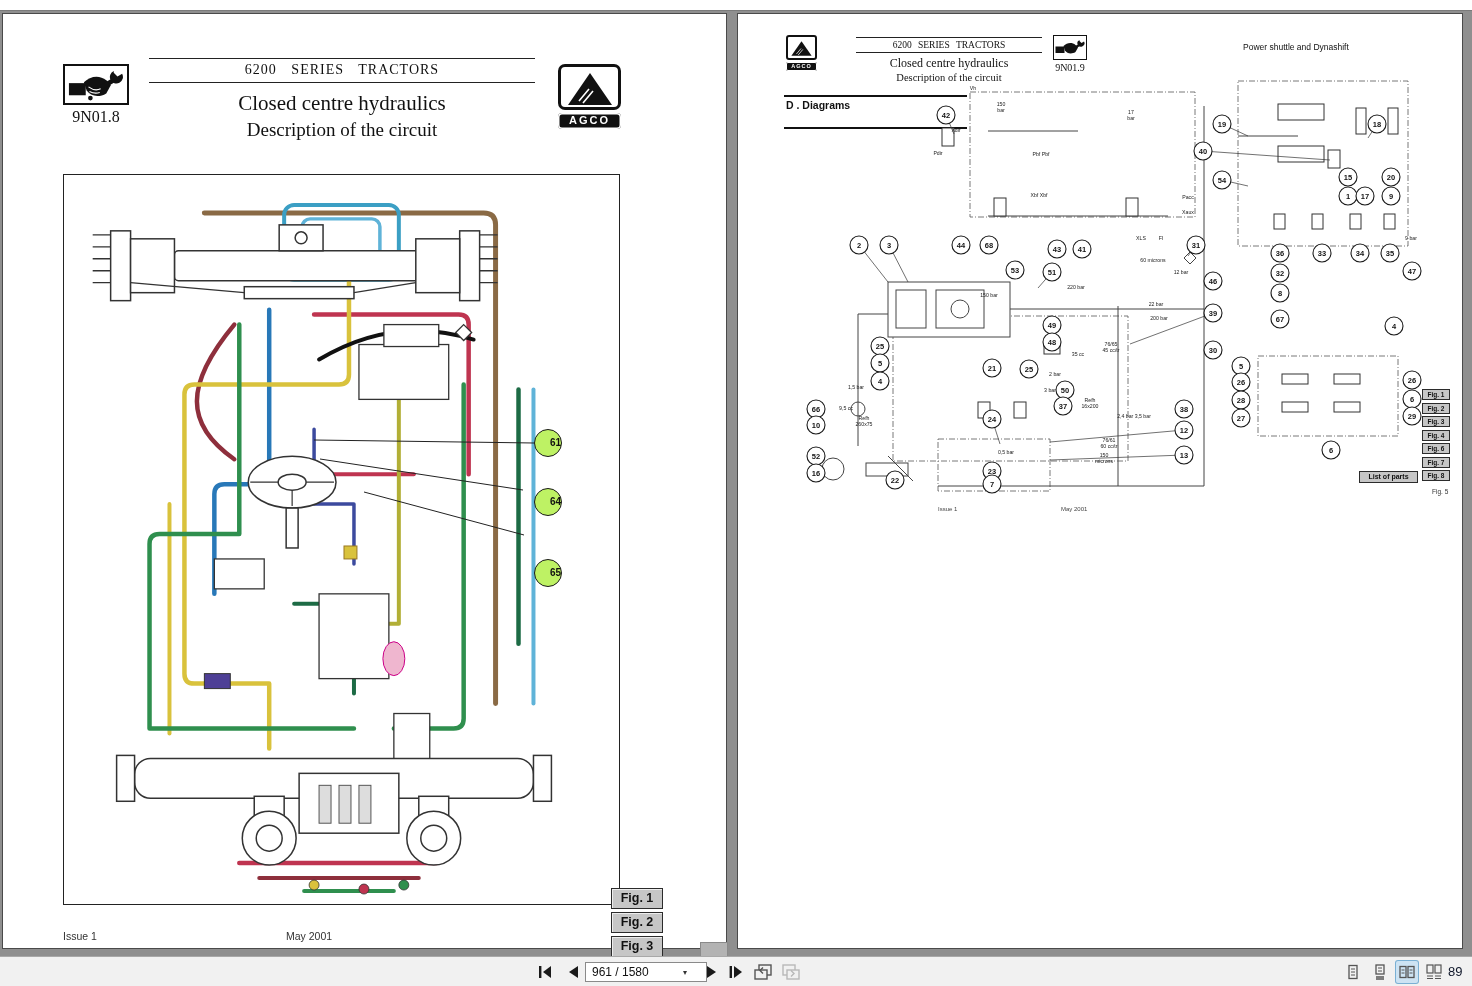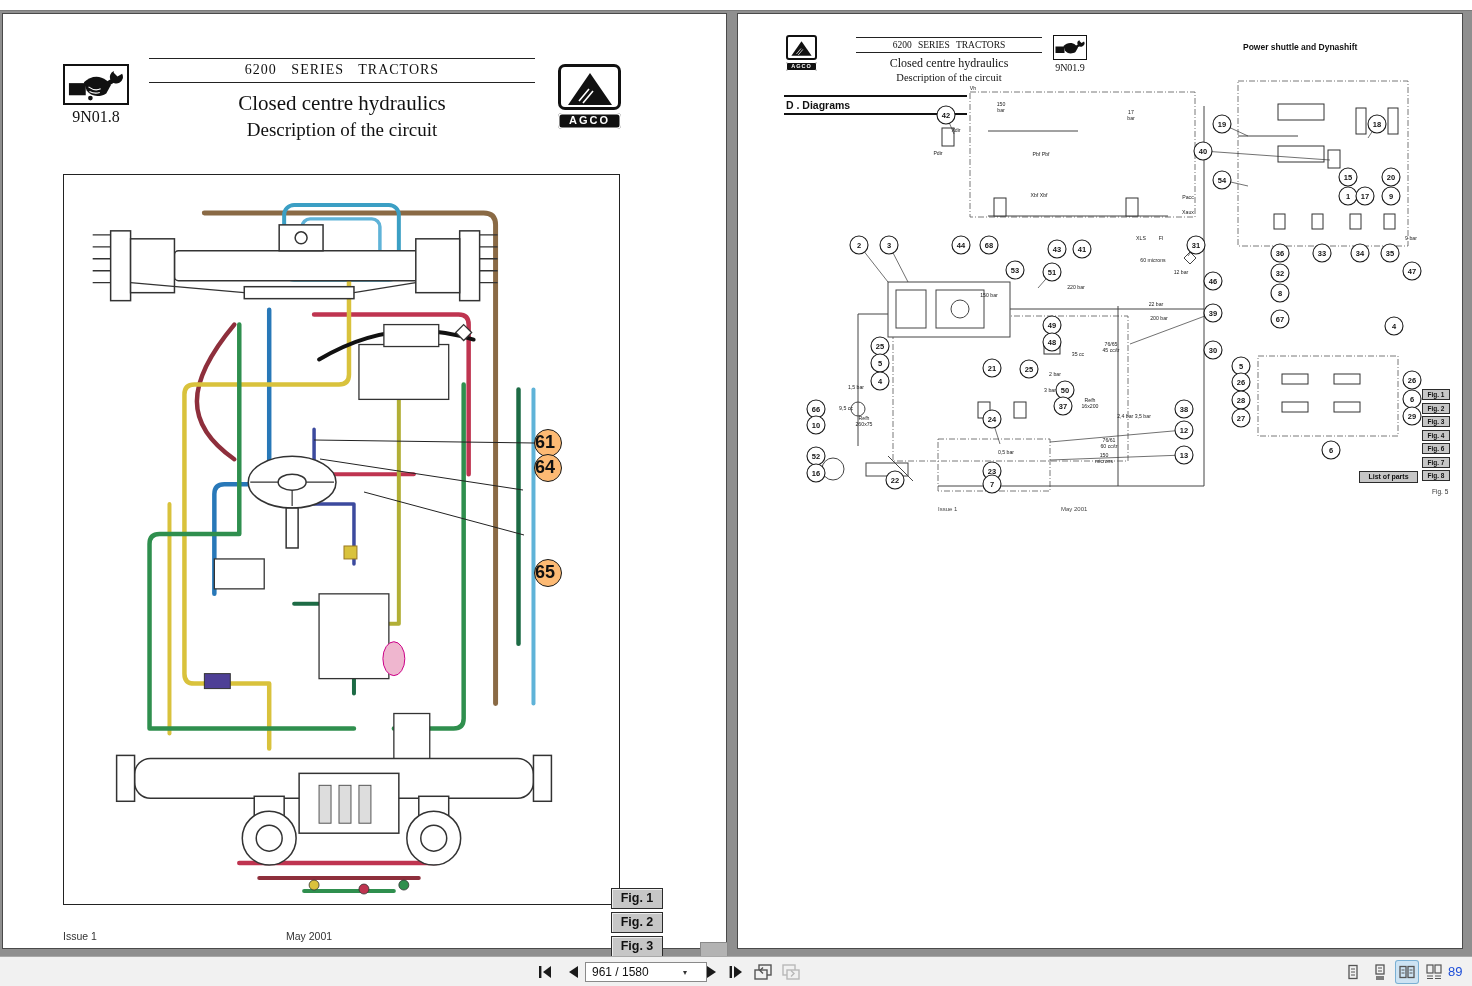--- a/index.html
+++ b/index.html
@@ -38,43 +38,43 @@
               border:1.5px solid #222; background:#fff; }
   .lp-figtitle { position:absolute; left:0; top:6px; width:100%; text-align:center;
                  font-weight:bold; font-size:11.5px; color:#111; }
   .fig-col { position:absolute; left:547px; top:713px; width:52px; }
   .fig-btn { width:52px; height:21px; margin-bottom:3px; background:#c6c6c6;
              border:1.5px solid #2b2b2b; box-shadow:inset 1px 1px 0 #ededed;
              font-weight:bold; font-size:12.5px; text-align:center; line-height:18px; color:#111; }
   .lp-footer-l { position:absolute; left:60px; top:916px; font-size:10.5px; color:#333; }
   .lp-footer-r { position:absolute; left:283px; top:916px; font-size:10.5px; color:#333; }
   .callout { position:absolute; width:28px; height:28px; border:1.6px solid #1a1a1a; border-radius:50%;
-             background:#fdba74; font-weight:bold; font-size:18px; text-align:left; line-height:25px; color:#111; }
+             background:#bef264; font-weight:bold; font-size:10px; text-align:right; line-height:25px; color:#111; }
   .lp-overlay { position:absolute; left:0; top:0; width:725px; height:936px; pointer-events:none; }
 
   
   .rp-agco-box { position:absolute; left:48px; top:21px; width:31px; height:25px;
                  border:2px solid #111; border-radius:3px; background:#fff;
                  display:flex; align-items:flex-end; justify-content:center; }
   .rp-agco-bar { position:absolute; left:48px; top:48px; width:31px; height:9px; background:#111;
                  border-radius:2px; color:#fff; font-weight:bold; font-size:5.5px; letter-spacing:1px;
                  text-align:center; line-height:9px; box-shadow:inset 0 0 0 1px #fff; }
   .rp-titleblock { position:absolute; left:118px; top:23px; width:186px; text-align:center;
                    font-family:"Liberation Serif", serif; color:#111; }
   .rp-rule { border-top:1px solid #222; }
   .rp-series { font-size:9.5px; word-spacing:4px; padding:2px 0; }
   .rp-big1 { font-size:12px; margin-top:3px; }
   .rp-big2 { font-size:10.5px; margin-top:1px; }
   .rp-handbox { position:absolute; left:315px; top:21px; width:34px; height:25px;
                 border:1.5px solid #111; background:#fff; display:flex; align-items:center; justify-content:center; }
   .rp-code { position:absolute; left:311px; top:48px; width:42px; text-align:center;
              font-family:"Liberation Serif", serif; font-size:10px; color:#111; }
-  .rp-corner { position:absolute; left:505px; top:28px; font-weight:bold; font-size:8.5px; color:#111; }
+  .rp-corner { position:absolute; left:505px; top:28px; font-weight:normal; font-size:8.5px; color:#111; }
   .rp-dhead { position:absolute; left:46px; top:81px; width:183px;
-              border-top:2px solid #111; border-bottom:2px solid #111; padding:2px 2px 2px 2px;
+              border-top:2px solid #111; border-bottom:2px solid #111; padding:2px 2px 16px 2px;
               font-weight:bold; font-size:10.5px; color:#111; }
   .rp-schem { position:absolute; left:0; top:62px; width:727px; height:458px; }
   .co-c { fill:#fff; stroke:#1a1a1a; stroke-width:1.1; }
   .co-t { font:bold 7.5px "Liberation Sans",sans-serif; text-anchor:middle; fill:#111; }
   .lb-t { font:5.2px "Liberation Sans",sans-serif; text-anchor:middle; fill:#222; }
   .fig-col-sm { position:absolute; left:684px; top:375px; width:28px; }
   .fig-btn-sm { width:28px; height:11px; margin-bottom:2.5px; background:#c6c6c6;
                 border:1px solid #2b2b2b; font-weight:bold; font-size:6.5px;
                 text-align:center; line-height:9px; color:#111; }
   .lop-btn-sm { position:absolute; left:621px; top:457px; width:59px; height:12px; background:#c6c6c6;
@@ -90,21 +90,21 @@
   .tb-btn { position:absolute; top:3px; width:22px; height:24px; display:flex;
             align-items:center; justify-content:center; cursor:default; }
   .page-box { position:absolute; left:585px; top:5px; width:122px; height:20px;
               background:#fff; border:1px solid #8a8a8a; display:flex; align-items:center; }
   .page-input { border:none; outline:none; width:92px; font-size:12px; padding-left:6px;
                 font-family:"Liberation Sans",sans-serif; color:#111; background:transparent; }
   .page-caret { width:14px; font-size:8px; color:#333; text-align:center; }
   .layout-btn { position:absolute; top:4px; width:22px; height:22px; display:flex;
                 align-items:center; justify-content:center; border-radius:2px; }
   .layout-btn.selected { background:#cde3f3; box-shadow:0 0 0 1px #7ab0d4; }
-  .zoom-label { position:absolute; left:1448px; top:7px; font-size:13px; color:#1d4ed8; }
+  .zoom-label { position:absolute; left:1448px; top:7px; font-size:13px; color:#0f172a; }
 </style>
 </head>
 <body>
 
 <div class="viewer">
   <div class="doc-area">
 
     <div class="page page-left">
       <div class="lp-handbox">
         <svg width="56" height="34" viewBox="0 0 60 36">
@@ -231,21 +231,21 @@
 
       </div>
 
       <svg class="lp-overlay">
         <line x1="311" y1="426" x2="531" y2="429" stroke="#222" stroke-width="1"></line>
         <line x1="317" y1="445" x2="520" y2="476" stroke="#222" stroke-width="1"></line>
         <line x1="361" y1="478" x2="521" y2="521" stroke="#222" stroke-width="1"></line>
       </svg>
       <div>
           <div class="callout" style="left: 531px; top: 415px;">61</div>
-          <div class="callout" style="left: 531px; top: 440px;">64</div>
+          <div class="callout" style="left: 531px; top: 474px;">64</div>
           <div class="callout" style="left: 531px; top: 507px; margin-top: 38px;">65</div>
         </div>
 
       <div class="lp-footer-l">Issue 1</div>
       <div class="lp-footer-r">May 2001</div>
     </div>
 
     <div class="page page-right">
       <div class="rp-agco-box">
         <svg width="23" height="19" viewBox="0 0 50 36">

